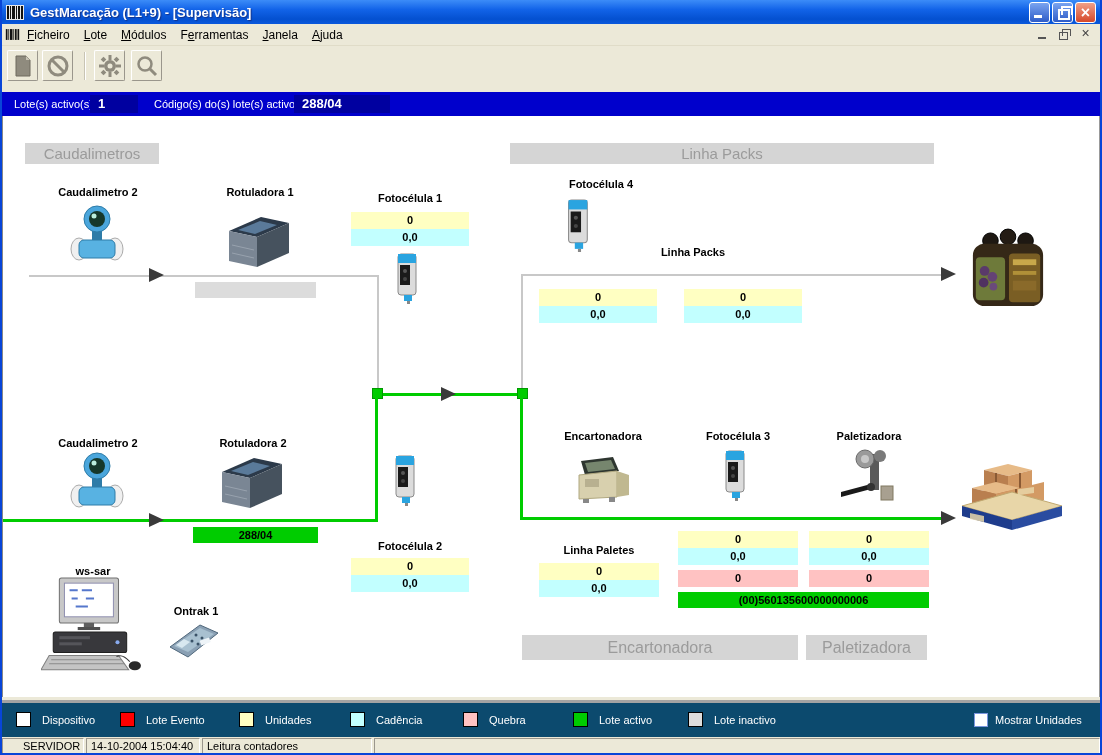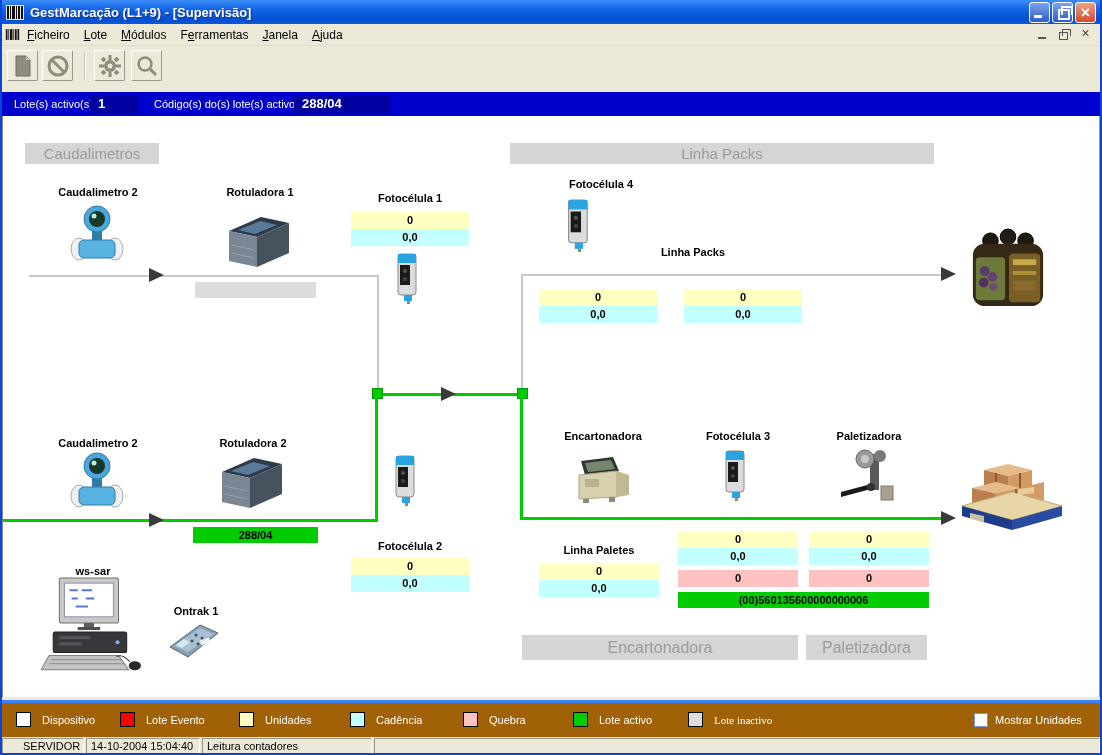--- a/index.html
+++ b/index.html
@@ -68,22 +68,22 @@
   .vline { position:absolute; width:2px; background:#C8C8C8; }
   .ghline { position:absolute; height:3px; background:#00CC00; }
   .gvline { position:absolute; width:3px; background:#00CC00; }
   .arrow { position:absolute; width:0; height:0; border-top:7px solid transparent;
     border-bottom:7px solid transparent; border-left:15px solid #3A3A3A; }
   .gsq { position:absolute; width:11px; height:11px; background:#00CC00; border:1px solid #009900; }
 
   .dev { position:absolute; }
 
   
-  .legendbar { position:absolute; left:0; top:700px; width:100%; height:37px; background:#a16207;
-    border-top:3px solid #3b82f6; }
+  .legendbar { position:absolute; left:0; top:700px; width:100%; height:37px; background:#0c4a6e;
+    border-top:3px solid #a3a3a3; }
   .lsq { position:absolute; top:9px; width:15px; height:15px; border:1px solid #000; }
   .llbl { position:absolute; top:11px; font-size:11px; color:#fff; white-space:nowrap; }
   .chk { position:absolute; top:10px; width:14px; height:14px; background:#fff; border:1px solid #7A96DF; }
 
   
   .statusbar { position:absolute; left:0; top:737px; width:100%; height:18px; background:#ECE9D8; }
   .spanel { position:absolute; top:1px; height:16px; line-height:15px; font-size:11px; color:#000;
     padding-left:4px; border:1px solid; border-color:#9A968C #FFFFFF #FFFFFF #9A968C; white-space:nowrap; overflow:hidden; }
 </style>
 </head>
@@ -401,21 +401,21 @@
     <span class="llbl" style="left:144px;">Lote Evento</span>
     <span class="lsq" style="left: 237px; background-color: rgb(255, 255, 194);"></span>
     <span class="llbl" style="left:263px;">Unidades</span>
     <span class="lsq" style="left: 348px; background-color: rgb(194, 255, 255);"></span>
     <span class="llbl" style="left:374px;">Cadência</span>
     <span class="lsq" style="left: 461px; background-color: rgb(255, 194, 194);"></span>
     <span class="llbl" style="left:487px;">Quebra</span>
     <span class="lsq" style="left: 571px; background-color: rgb(0, 204, 0);"></span>
     <span class="llbl" style="left:597px;text-align:center;">Lote activo</span>
     <span class="lsq" style="left: 686px; background-color: rgb(220, 220, 220);"></span>
-    <span class="llbl" style="left:712px;font-family:Liberation Serif, serif;">Lote inactivo</span>
+    <span class="llbl" style="left:712px;">Lote inactivo</span>
     <span class="chk" style="left:972px;"></span>
     <span class="llbl" style="left:993px;">Mostrar Unidades</span>
   </div>
 
   <div class="statusbar">
     <span class="spanel" style="left:0px; width:82px;padding-left:20px;">SERVIDOR</span>
     <span class="spanel" style="left:84px; width:114px;">14-10-2004 15:04:40</span>
     <span class="spanel" style="left:200px; width:170px;">Leitura contadores</span>
     <span class="spanel" style="left:372px; width:726px;"></span>
   </div>

